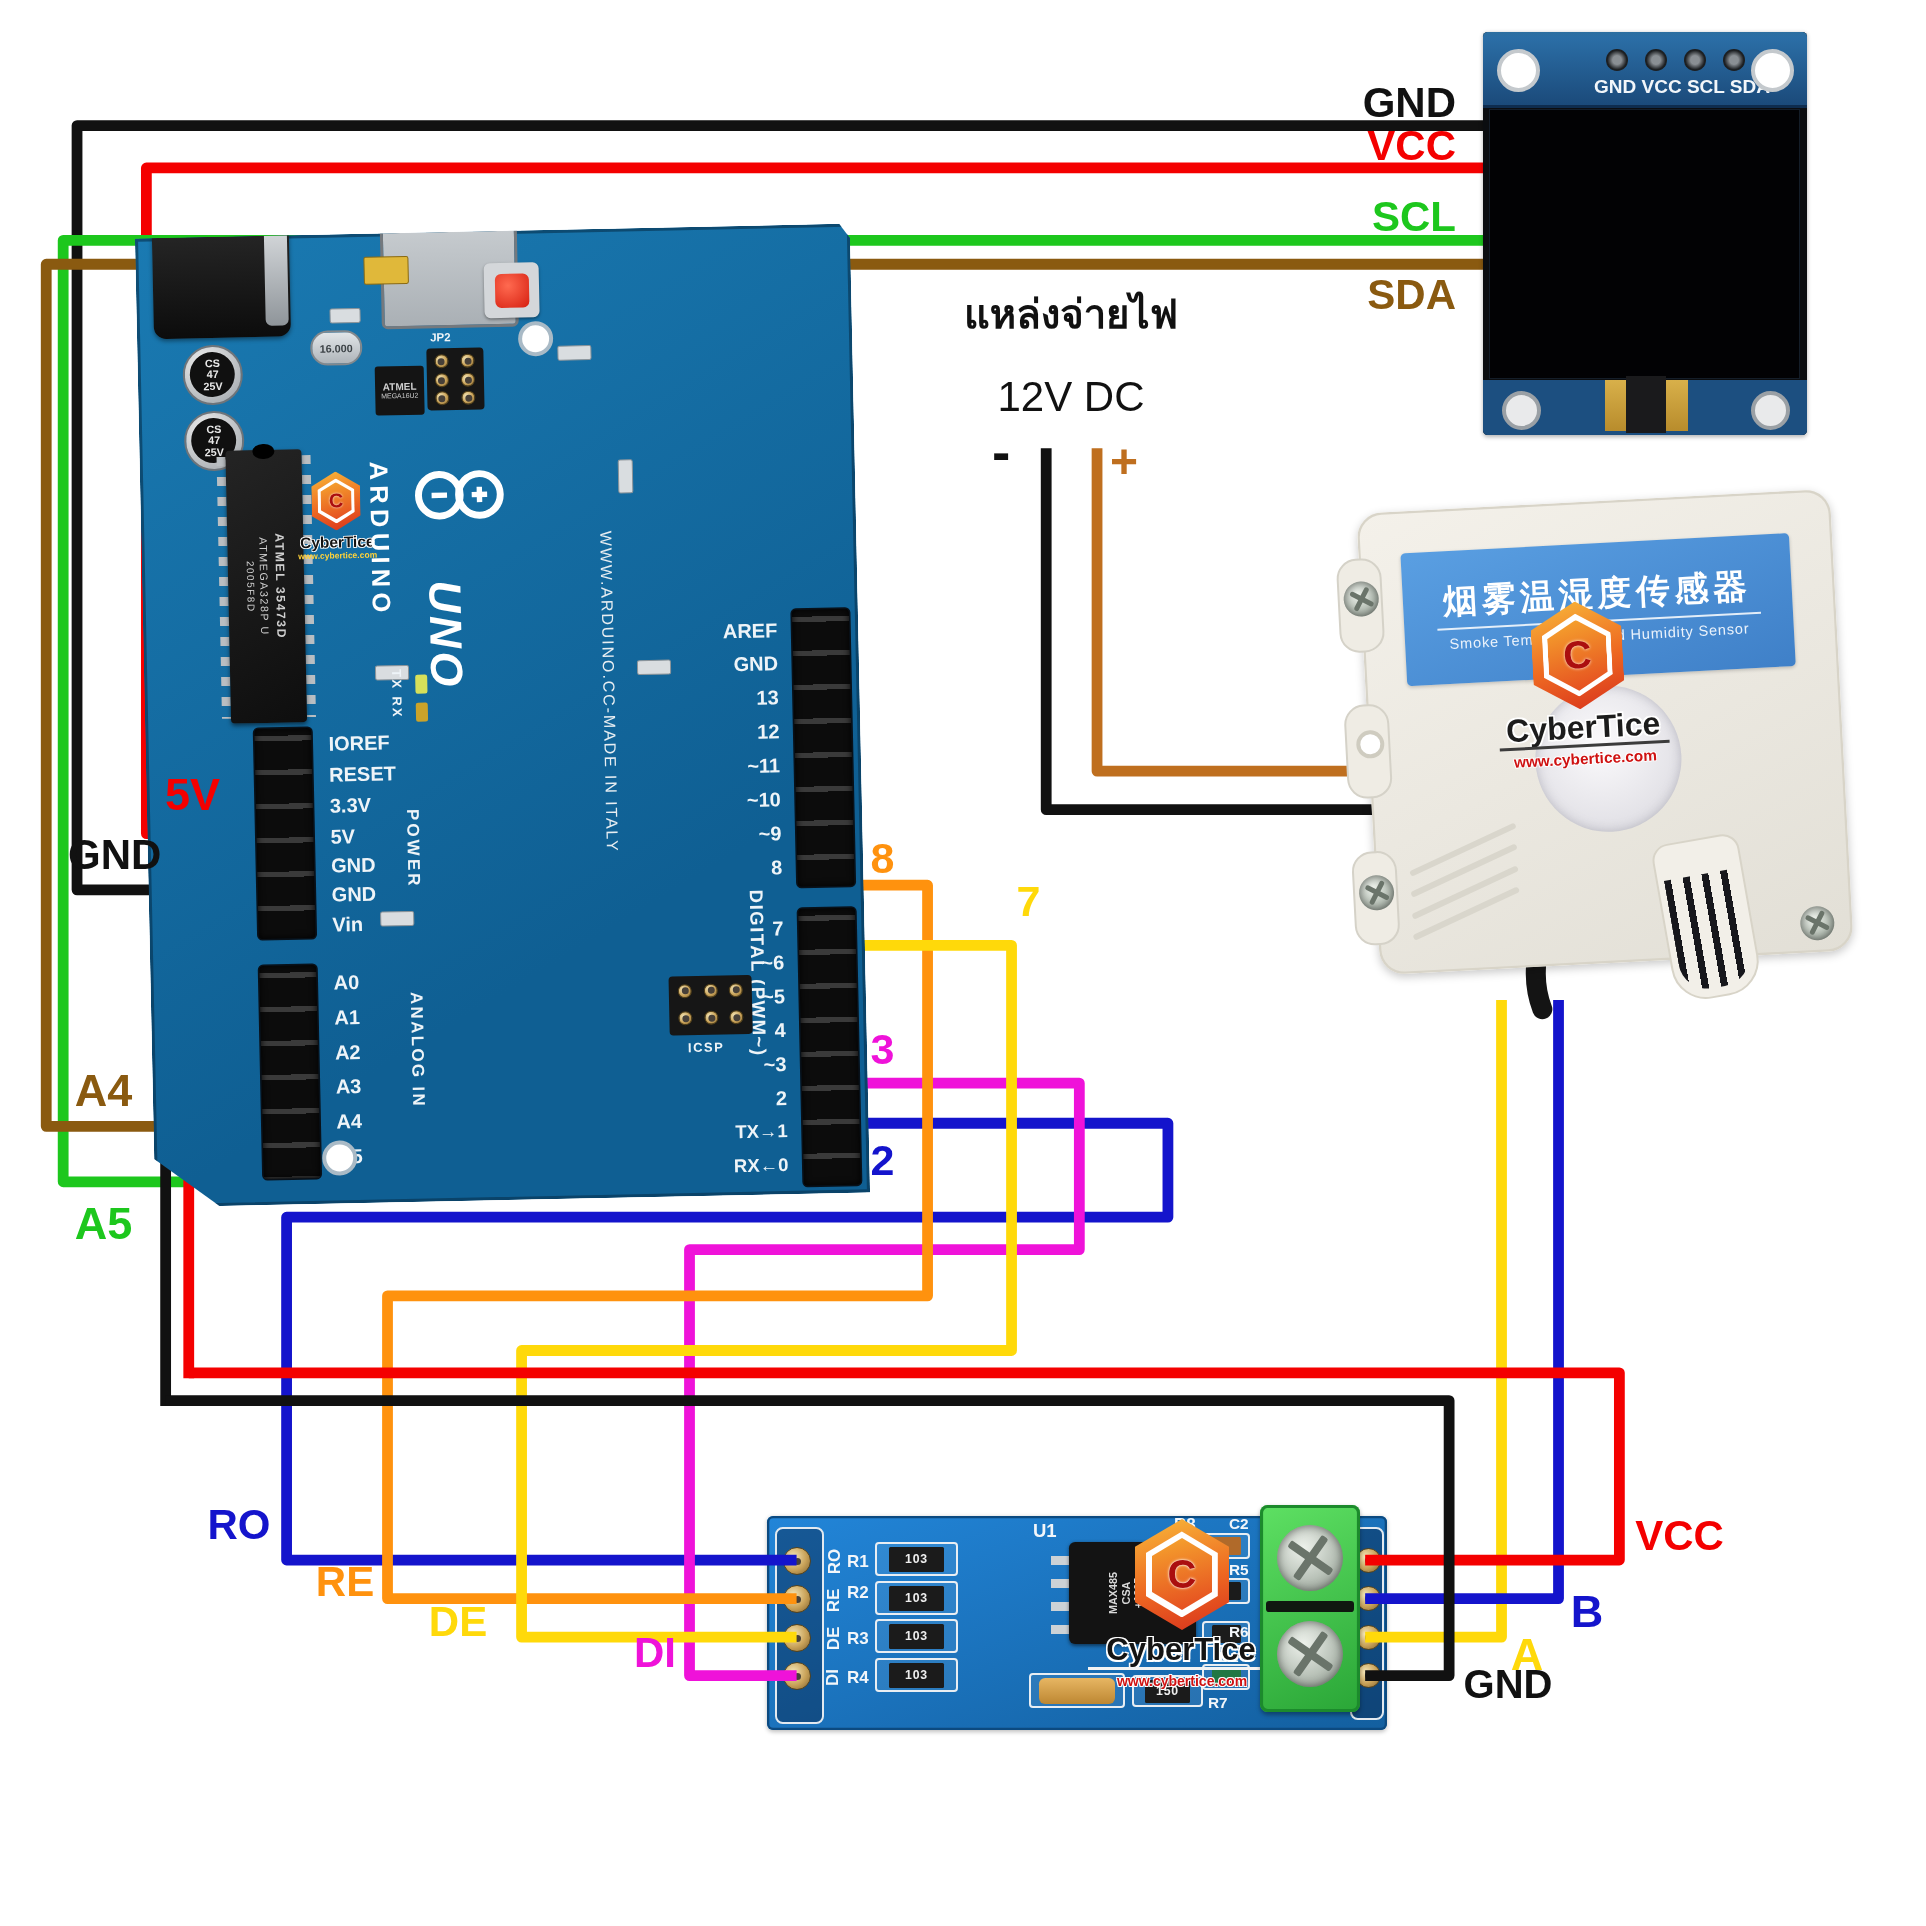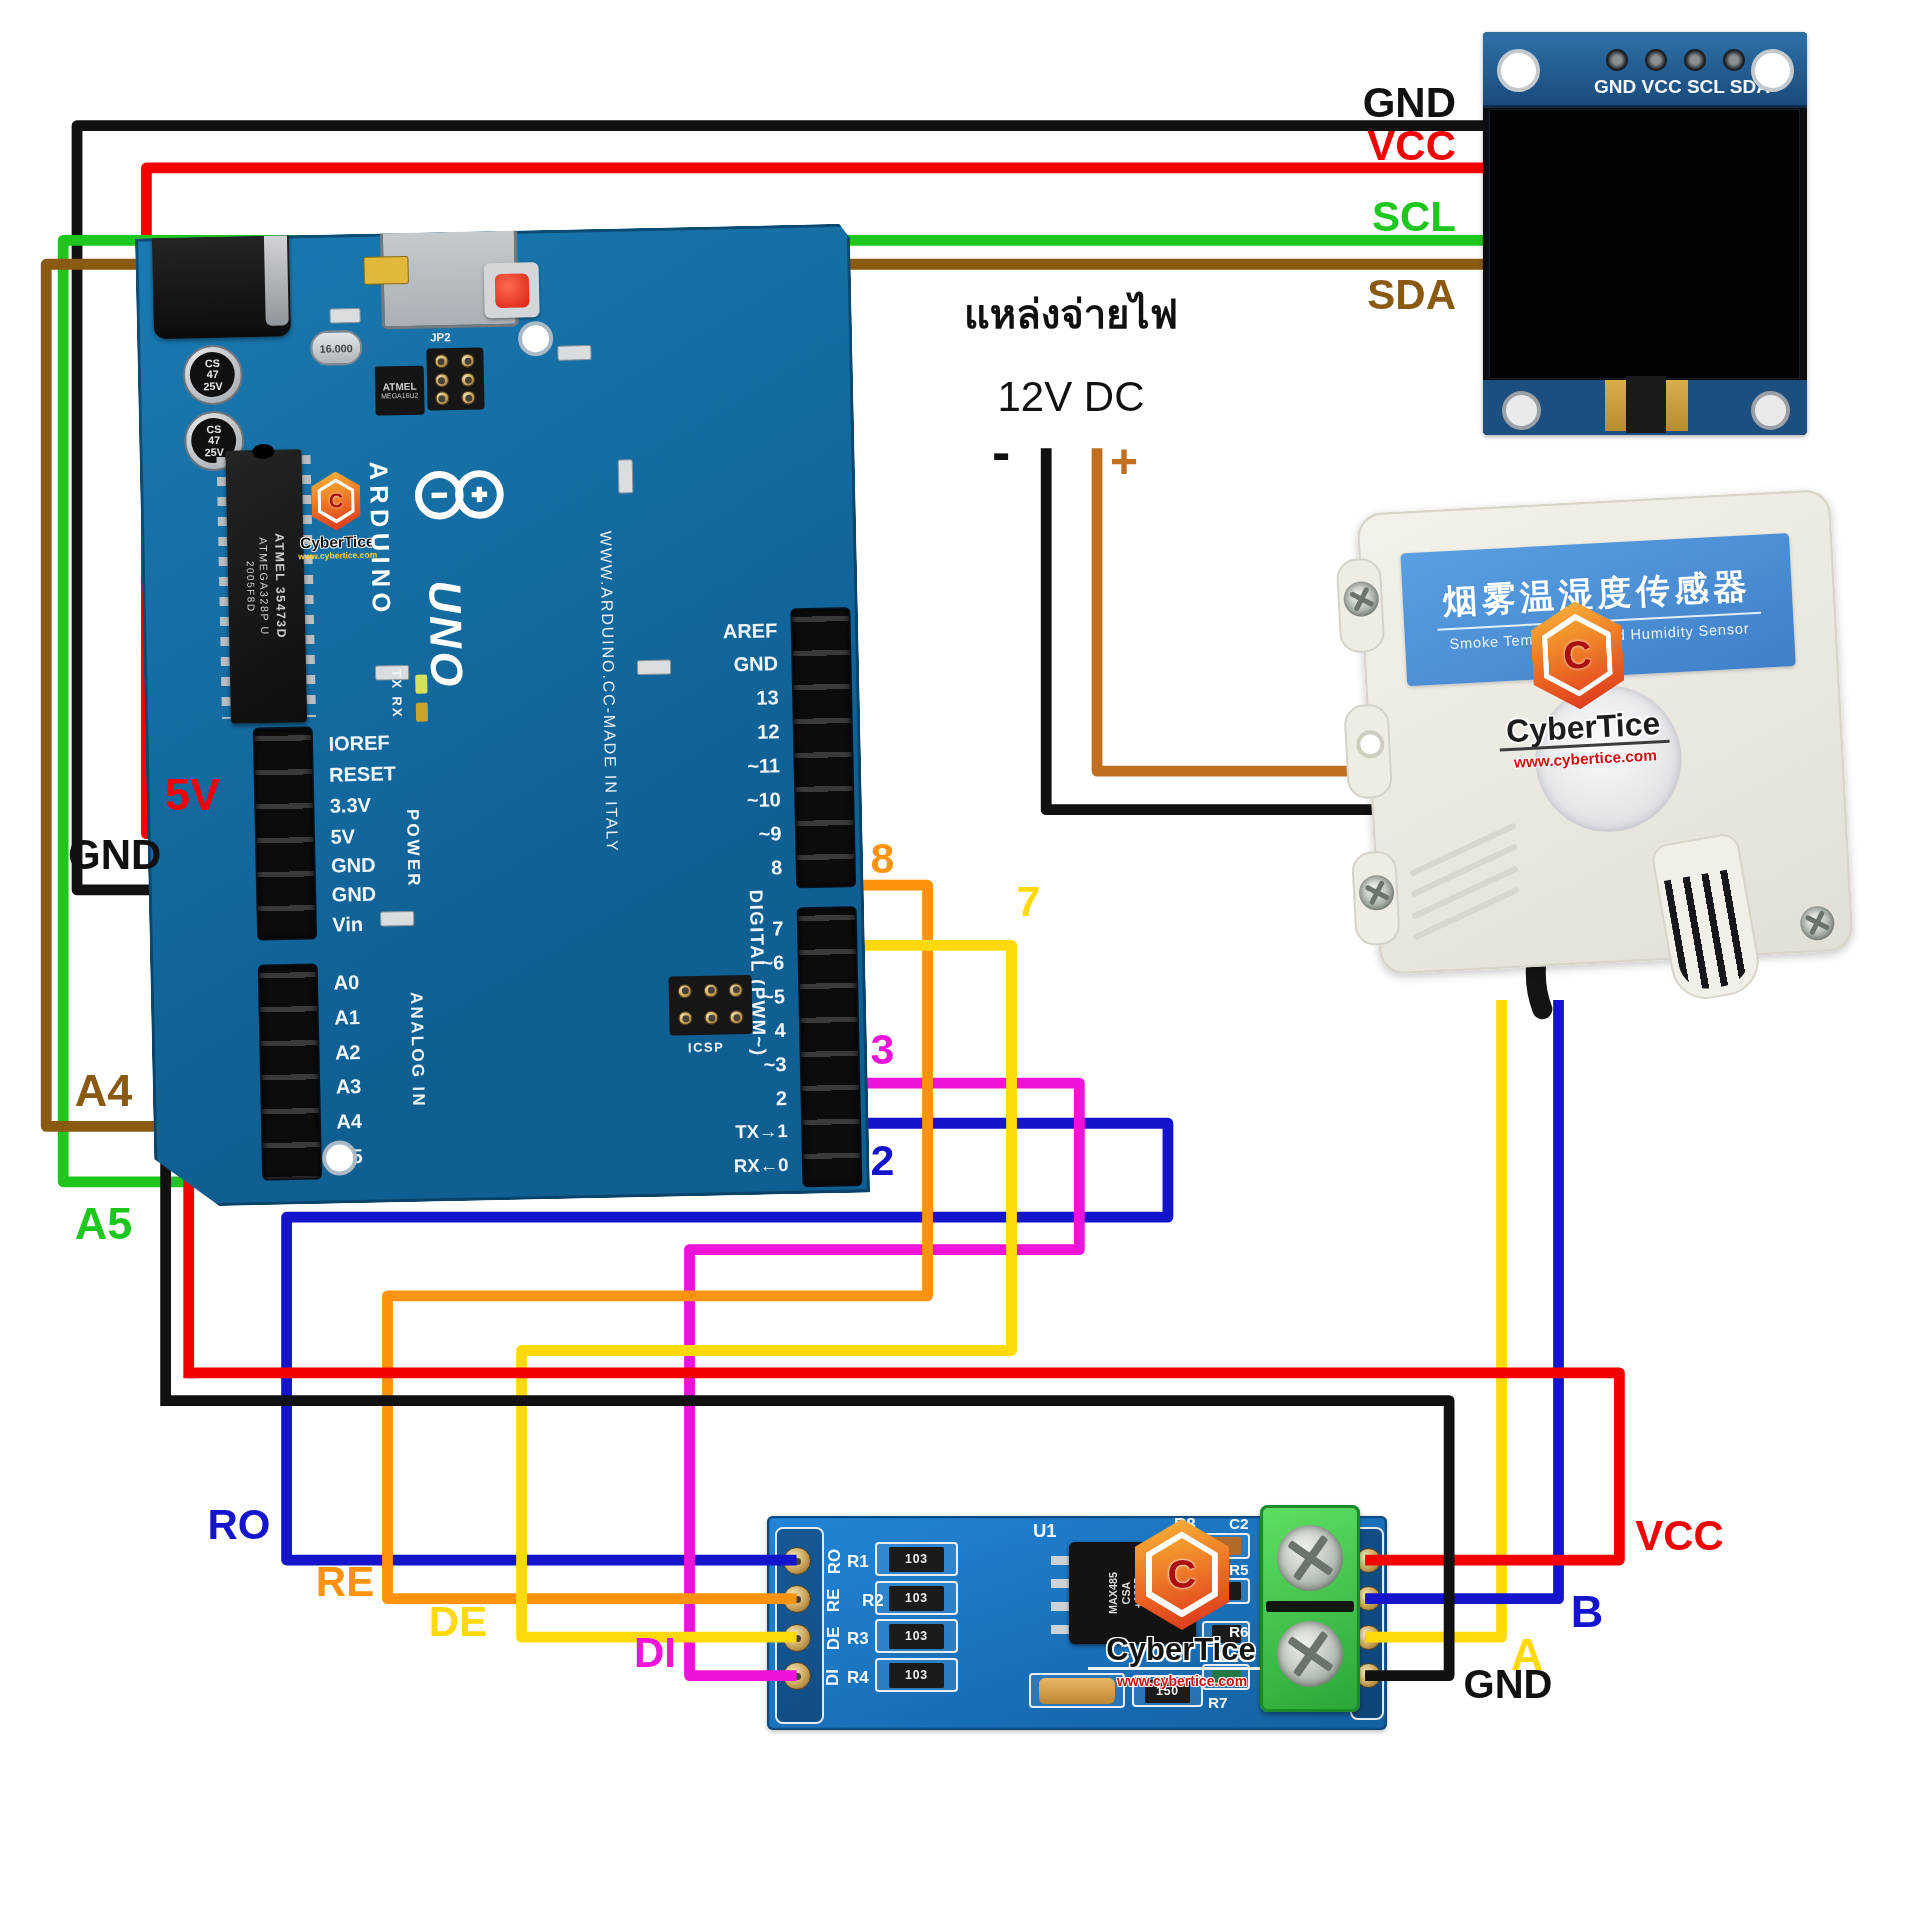--- a/index.html
+++ b/index.html
@@ -40,21 +40,21 @@
     <div class="pad" style="left:16px;top:31px;width:28px;height:28px;"></div>
     <div class="pad" style="left:16px;top:69px;width:28px;height:28px;"></div>
     <div class="pad" style="left:16px;top:108px;width:28px;height:28px;"></div>
     <div class="pad" style="left:16px;top:146px;width:28px;height:28px;"></div>
     <div class="mlab" style="left:55px;top:37px;font-size:17px;transform:rotate(-90deg);">RO</div>
     <div class="mlab" style="left:55px;top:76px;font-size:17px;transform:rotate(-90deg);">RE</div>
     <div class="mlab" style="left:55px;top:114px;font-size:17px;transform:rotate(-90deg);">DE</div>
     <div class="mlab" style="left:57px;top:153px;font-size:17px;transform:rotate(-90deg);">DI</div>
 
     <div class="mlab" style="left:80px;top:37px;font-size:17px;">R1</div>
-    <div class="mlab" style="left:80px;top:76px;font-size:17px;margin-left:15px;">R2</div>
+    <div class="mlab" style="left:80px;top:68px;font-size:17px;">R2</div>
     <div class="mlab" style="left:80px;top:114px;font-size:17px;">R3</div>
     <div class="mlab" style="left:80px;top:153px;font-size:17px;">R4</div>
     <div class="resbox" style="left:108px;top:26px;width:83px;height:34px;">
         <div class="chipv" style="width:55px;height:25px;">103</div>
       </div>
     <div class="resbox" style="left:108px;top:65px;width:83px;height:34px;">
         <div class="chipv" style="width:55px;height:25px;">103</div>
       </div>
     <div class="resbox" style="left:108px;top:103px;width:83px;height:34px;">
         <div class="chipv" style="width:55px;height:25px;">103</div>

